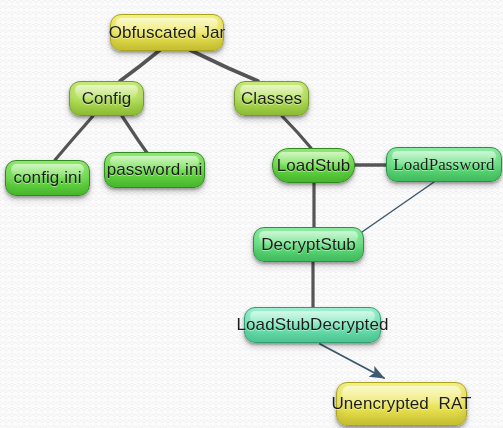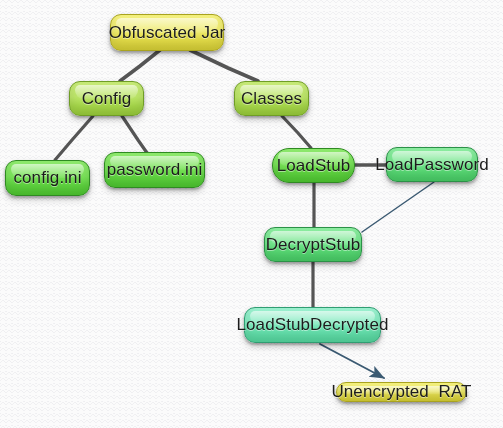--- a/index.html
+++ b/index.html
@@ -136,29 +136,29 @@
   </div>
 
   <div class="node fill-green" style="left:104px; top:152px; width:101px; height:36px;">
     <span>password.ini</span>
   </div>
 
   <div class="node fill-green" style="left:272px; top:148px; width:83px; height:35px;border-radius:17px;">
     <span>LoadStub</span>
   </div>
 
-  <div class="node fill-green2" style="left:386px; top:147px; width:92px; height:35px;">
+  <div class="node fill-green2" style="left:386px; top:147px; width:116px; height:35px;font-family:Liberation Serif, serif;">
     <span>LoadPassword</span>
   </div>
 
-  <div class="node fill-green2" style="left:264px; top:227px; width:98px; height:35px;">
+  <div class="node fill-green2" style="left:253px; top:227px; width:111px; height:35px;">
     <span>DecryptStub</span>
   </div>
 
   <div class="node fill-teal" style="left:244px; top:307px; width:137px; height:36px;">
     <span>LoadStubDecrypted</span>
   </div>
 
-  <div class="node fill-yellow" style="left:336px; top:382px; width:131px; height:20px;">
+  <div class="node fill-yellow" style="left:336px; top:382px; width:131px; height:44px;">
     <span>Unencrypted  RAT</span>
   </div>
 
 </div>
 
 </body></html>

